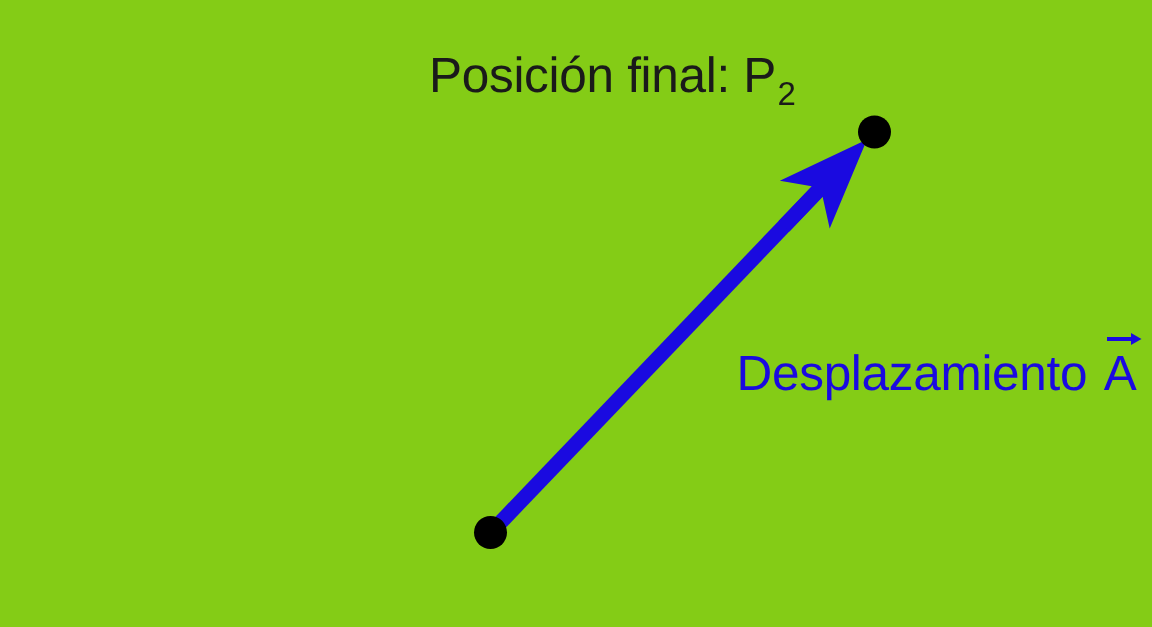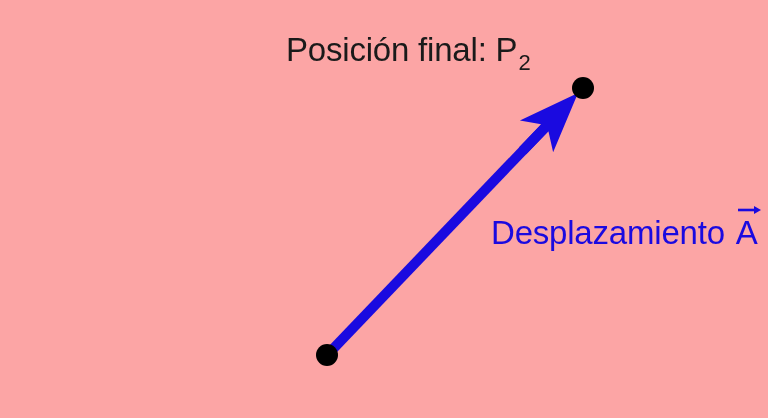--- a/index.html
+++ b/index.html
@@ -30,20 +30,21 @@
     font-family: "Liberation Sans", sans-serif;
     font-size: 33px;
     line-height: 1;
     letter-spacing: -0.2px;
   }
   .label-black {
     color: #1a1a1a;
   }
   .label-blue {
     color: #1a0ae0;
+    margin-top: 16px;
   }
   #label-final {
     left: 286px;
     top: 33px;
   }
   #label-inicial {
     left: 20px;
     top: 340px;
   }
   #label-desplazamiento {
@@ -67,21 +68,21 @@
     position: absolute;
     left: 3px;
     top: -13px;
     width: 25px;
     height: 12px;
   }
 </style>
 </head>
 <body>
 
-<div id="canvas" style="background: #fca5a5;">
+<div id="canvas" style="background: #84cc16;">
 
   <svg id="vector-svg" viewBox="0 0 768 418" xmlns="http://www.w3.org/2000/svg">
 
     <g>
 
       <line id="arrow-shaft" x1="332" y1="350" x2="548.128155340093" y2="124.20757755120361" stroke="#1a0ae0" stroke-width="10" stroke-linecap="butt"></line>
 
       <polygon id="arrow-head" points="578.00,93.00 519.90,120.44 541.20,124.22 519.07,147.33 526.29,154.25 548.42,131.13 553.13,152.25" fill="#1a0ae0"></polygon>
     </g>
 

